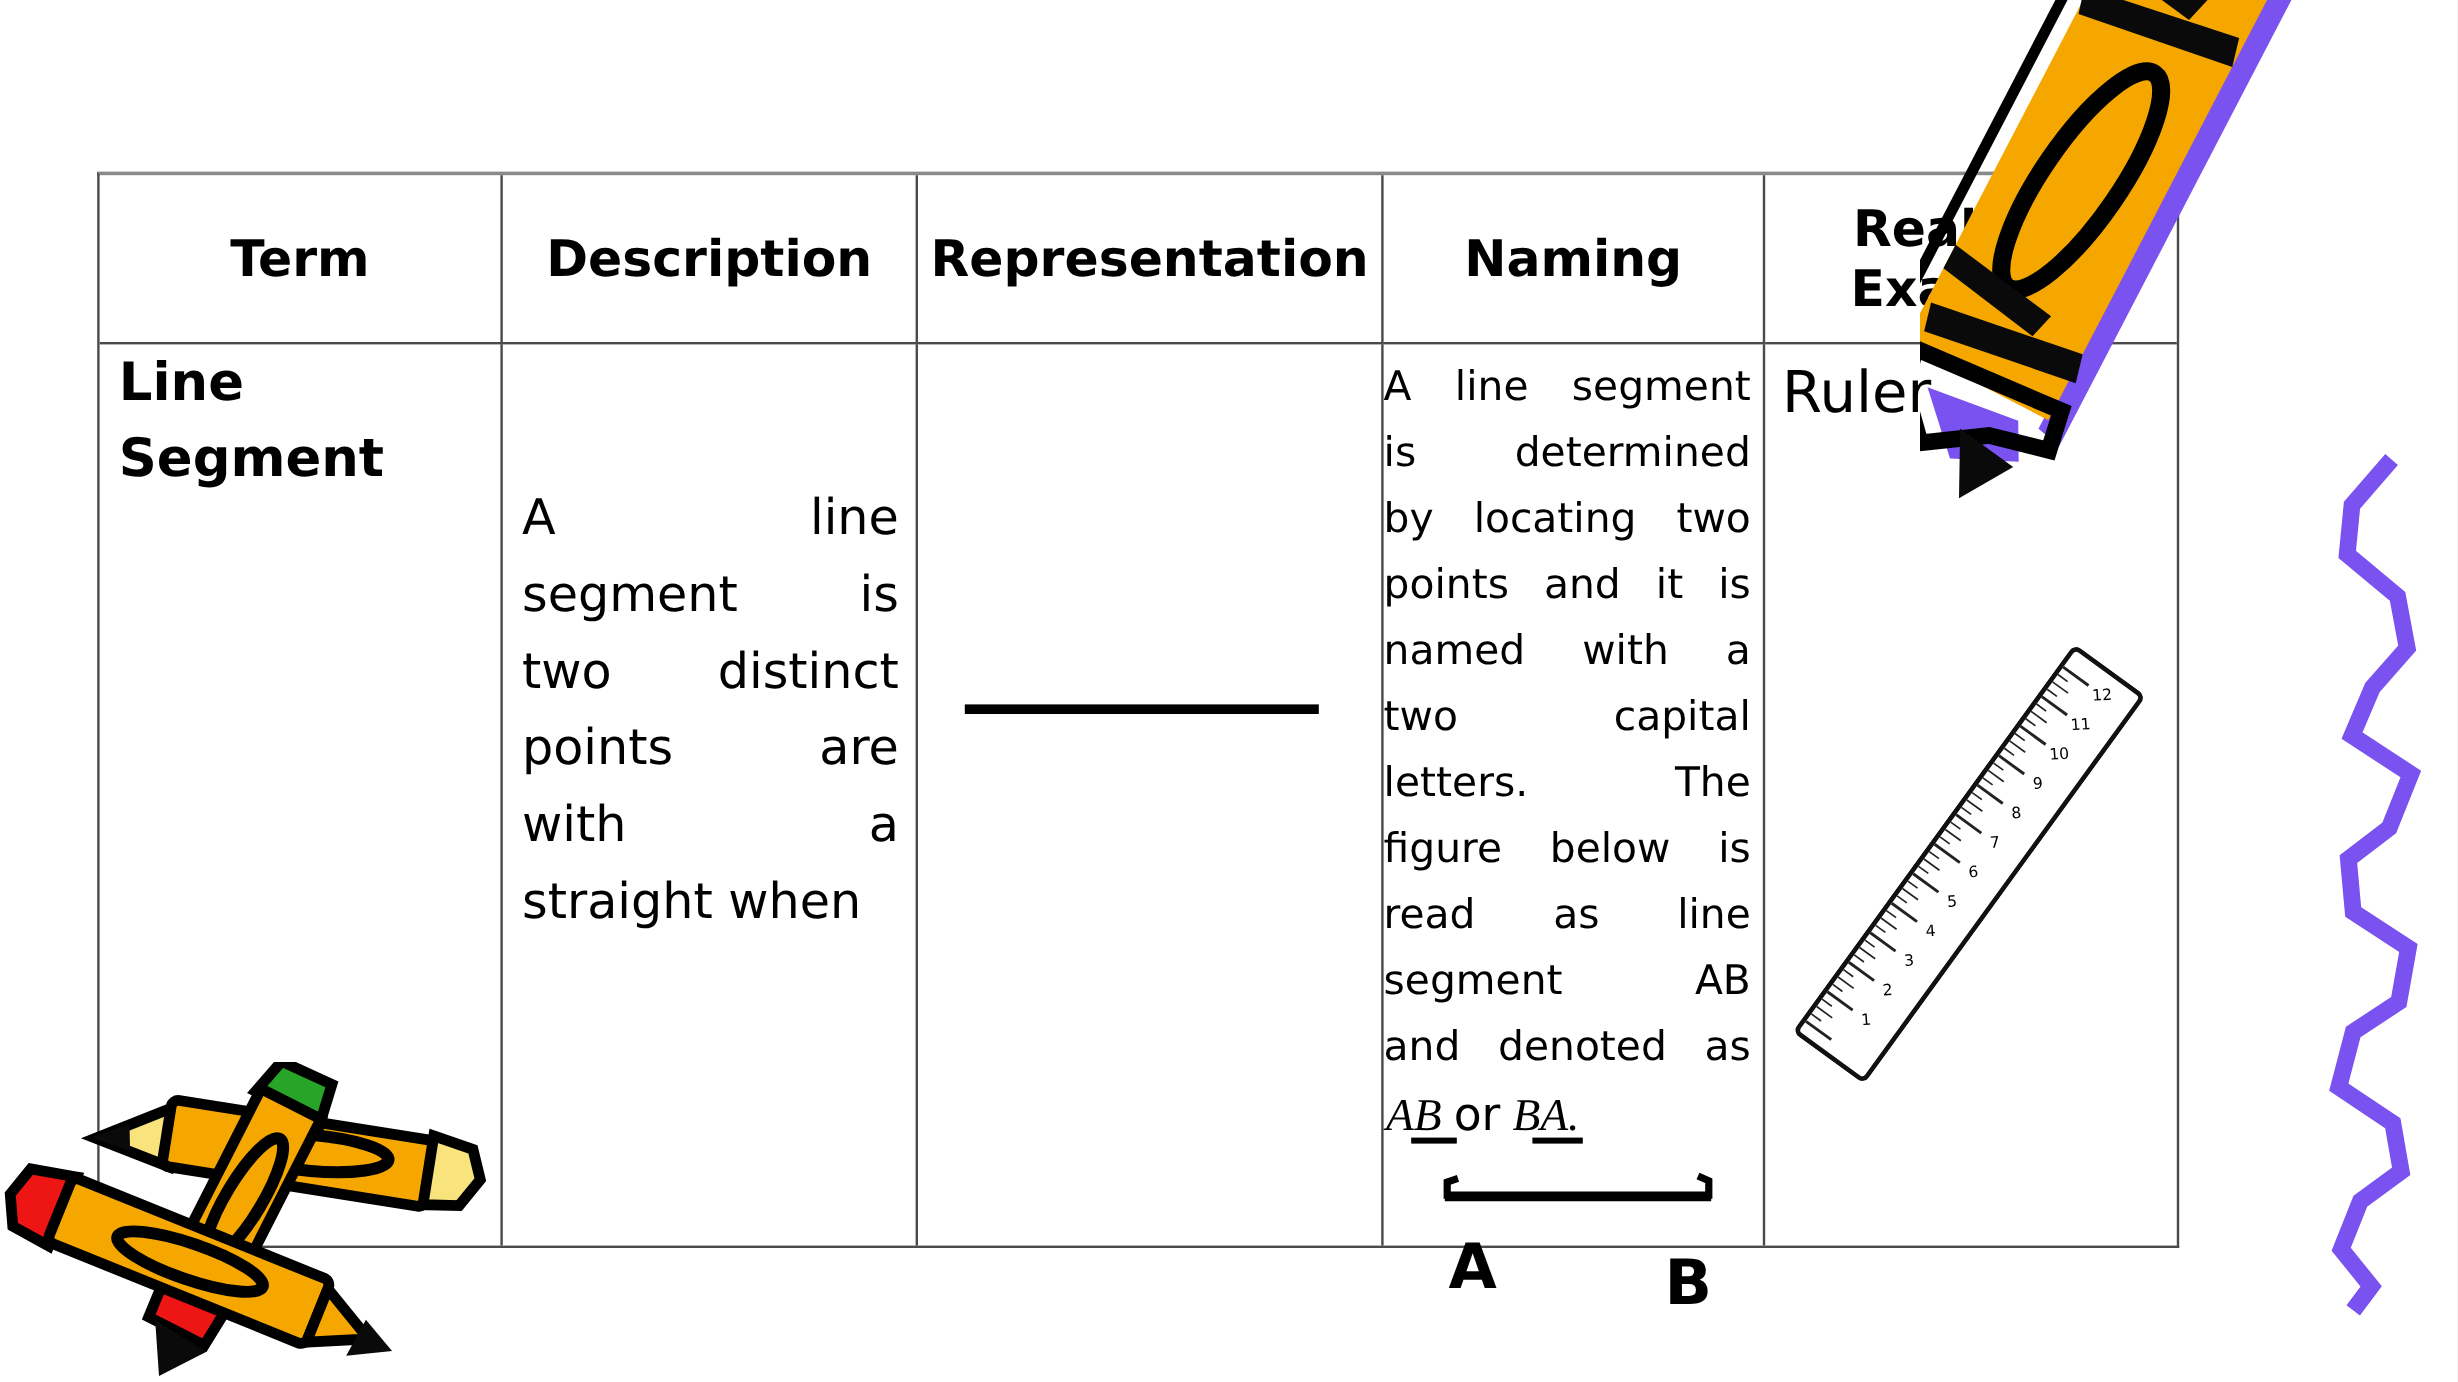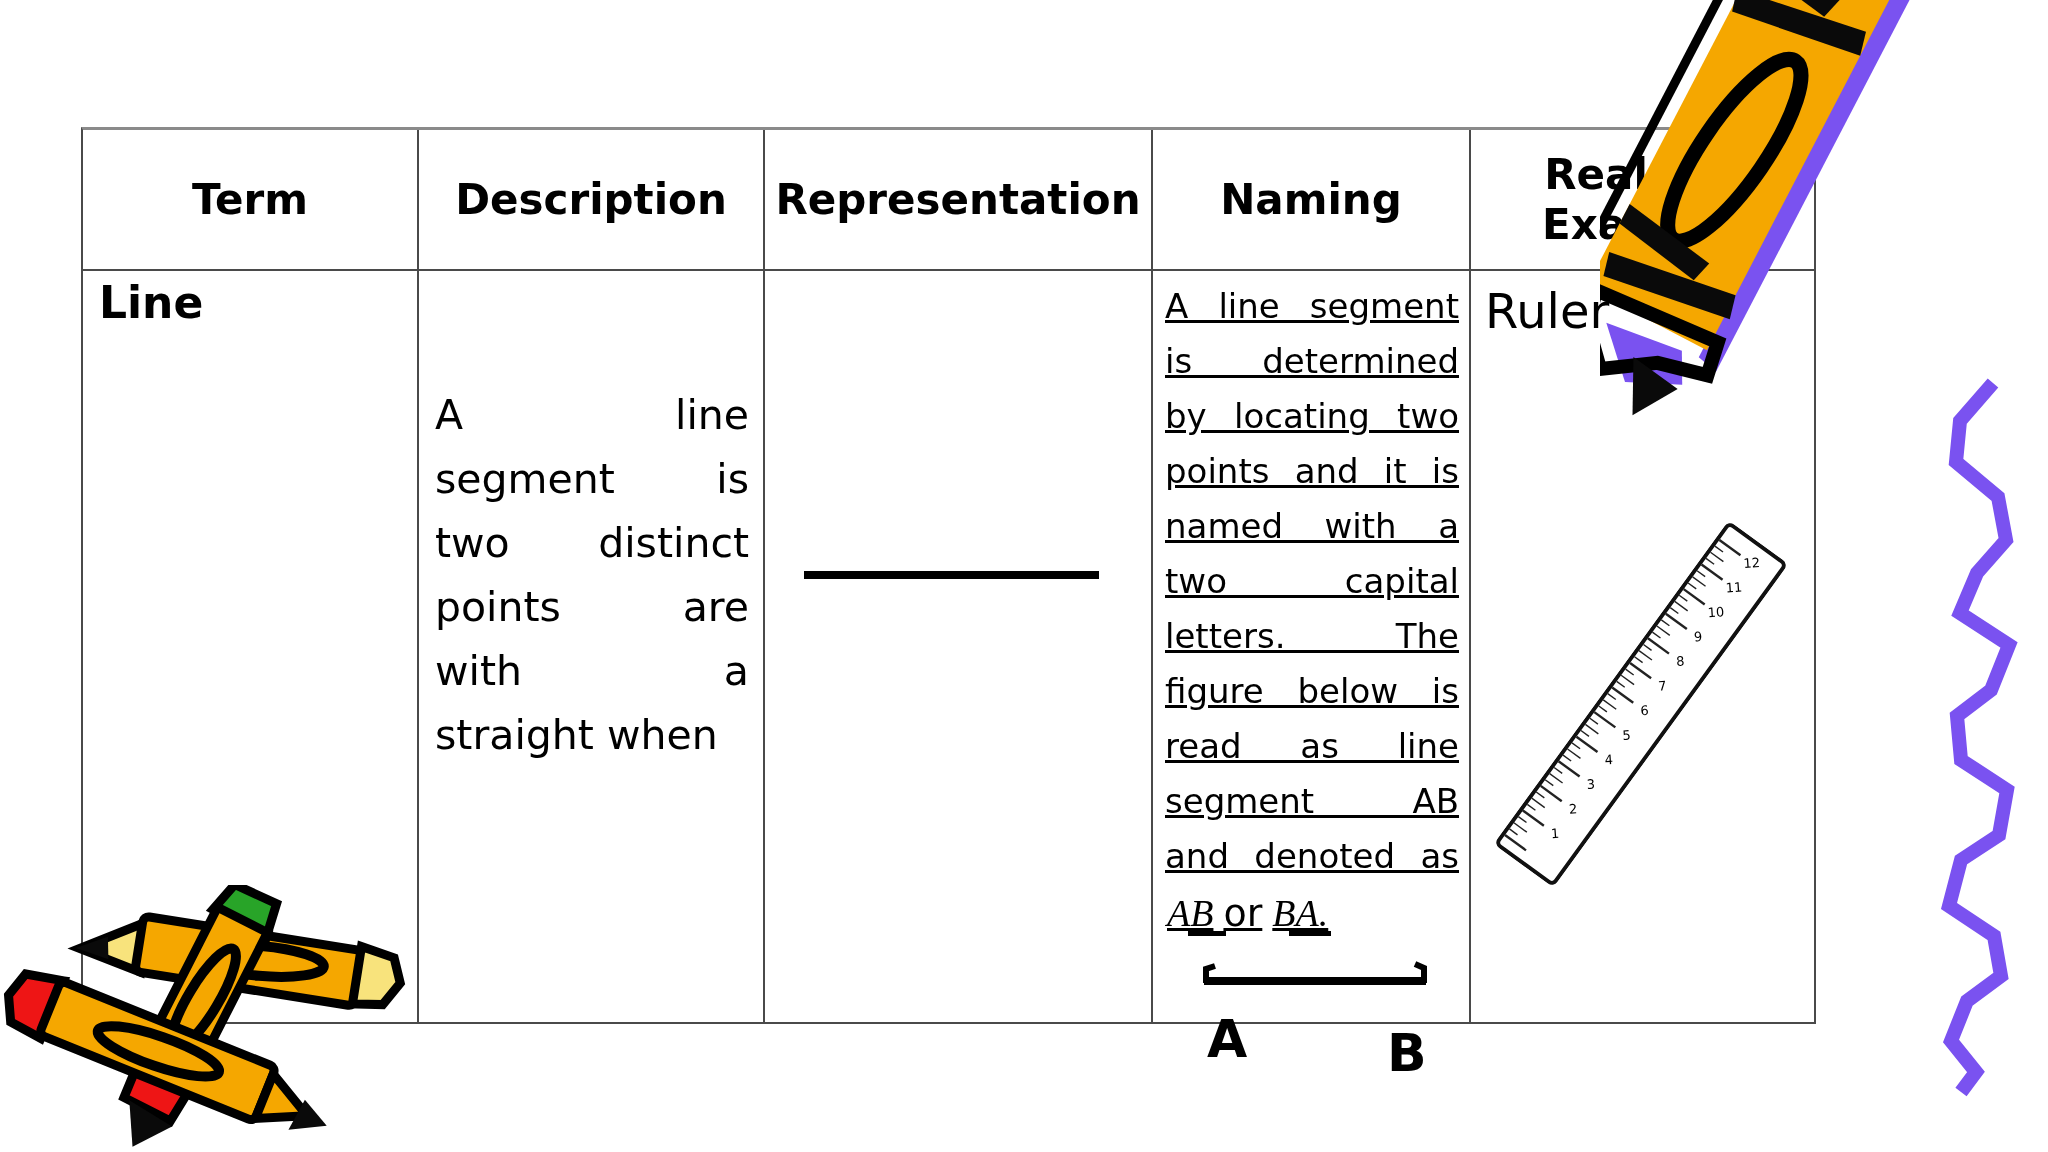--- a/index.html
+++ b/index.html
@@ -2,21 +2,21 @@
 <html><head>
 <meta charset="utf-8">
 <style>
   html,body{margin:0;padding:0;background:#e8e8e8;}
   .page{
     position:relative; width:2048px; height:1152px; background:#ffffff;
     overflow:hidden; font-family:"DejaVu Sans", sans-serif; color:#000;
   }
   
   .tbl{
-    position:absolute; left:81px; top:127px; width:1735px; height:897px;
+    position:absolute; left:81px; top:143px; width:1735px; height:897px;
     display:grid;
     grid-template-columns:336px 346px 388px 318px 1fr;
     grid-template-rows:141px 1fr;
     border:2px solid #4a4a4a; border-top:3px solid #8a8a8a;
     box-sizing:border-box; background:#fff;
   }
   .cell{ position:relative; box-sizing:border-box; border-right:2px solid #4a4a4a; overflow:visible;}
   .cell.last{ border-right:none; }
   .hcell{
     border-bottom:2px solid #4a4a4a;
@@ -24,21 +24,21 @@
     font-weight:bold; font-size:42px; line-height:1.18; text-align:center;
   }
   
   .term-cell{ display:flex; flex-direction:column; 
     padding:0 0 0 16px; font-weight:bold; font-size:44px; line-height:1.45;}
   
   .desc-cell{ padding:112px 14px 0 16px; font-size:41px; line-height:64px;}
   .desc-cell .ln{ text-align:justify; text-align-last:justify;}
   .desc-cell .ln:last-child{ text-align-last:left;}
   
-  .naming-cell{ padding:8px 10px 0 12px; font-size:34px; line-height:55px;text-decoration:underline;}
+  .naming-cell{ padding:8px 10px 0 0; font-size:34px; line-height:55px;}
   .naming-cell .ln{ text-align:justify; text-align-last:justify;}
   .denote{ font-size:38px; margin-top:2px;}
   .mvar{ font-family:"Liberation Serif", serif; font-style:italic; position:relative; padding:0 2px;}
   .mvar::after{ content:""; position:absolute; height:5px; background:#000; bottom:-2px;}
   .mvar1::after{ left:45%; right:-20%;}
   .mvar2::after{ left:32%; right:-2%;}
   .orw{ margin:0 8px;}
   
   .blankline{ position:absolute; left:39px; top:300px; width:295px; height:8px; background:#000;}
   
@@ -76,20 +76,21 @@
     <div class="cell hcell last">
       <span>
           <div class="ln">Real-life</div>
           <div class="ln">Example</div>
         </span>
     </div>
 
     <div class="cell term-cell">
       <span>
           <div class="ln">Line</div>
+          <div class="ln">Segment</div>
         </span>
     </div>
 
     <div class="cell desc-cell">
       <span><div class="ln">A line</div><div class="ln">segment is</div><div class="ln">two distinct</div><div class="ln">points are</div><div class="ln">with a</div><div class="ln">straight when</div></span>
     </div>
 
     <div class="cell">
       <div class="blankline"></div>
     </div>

